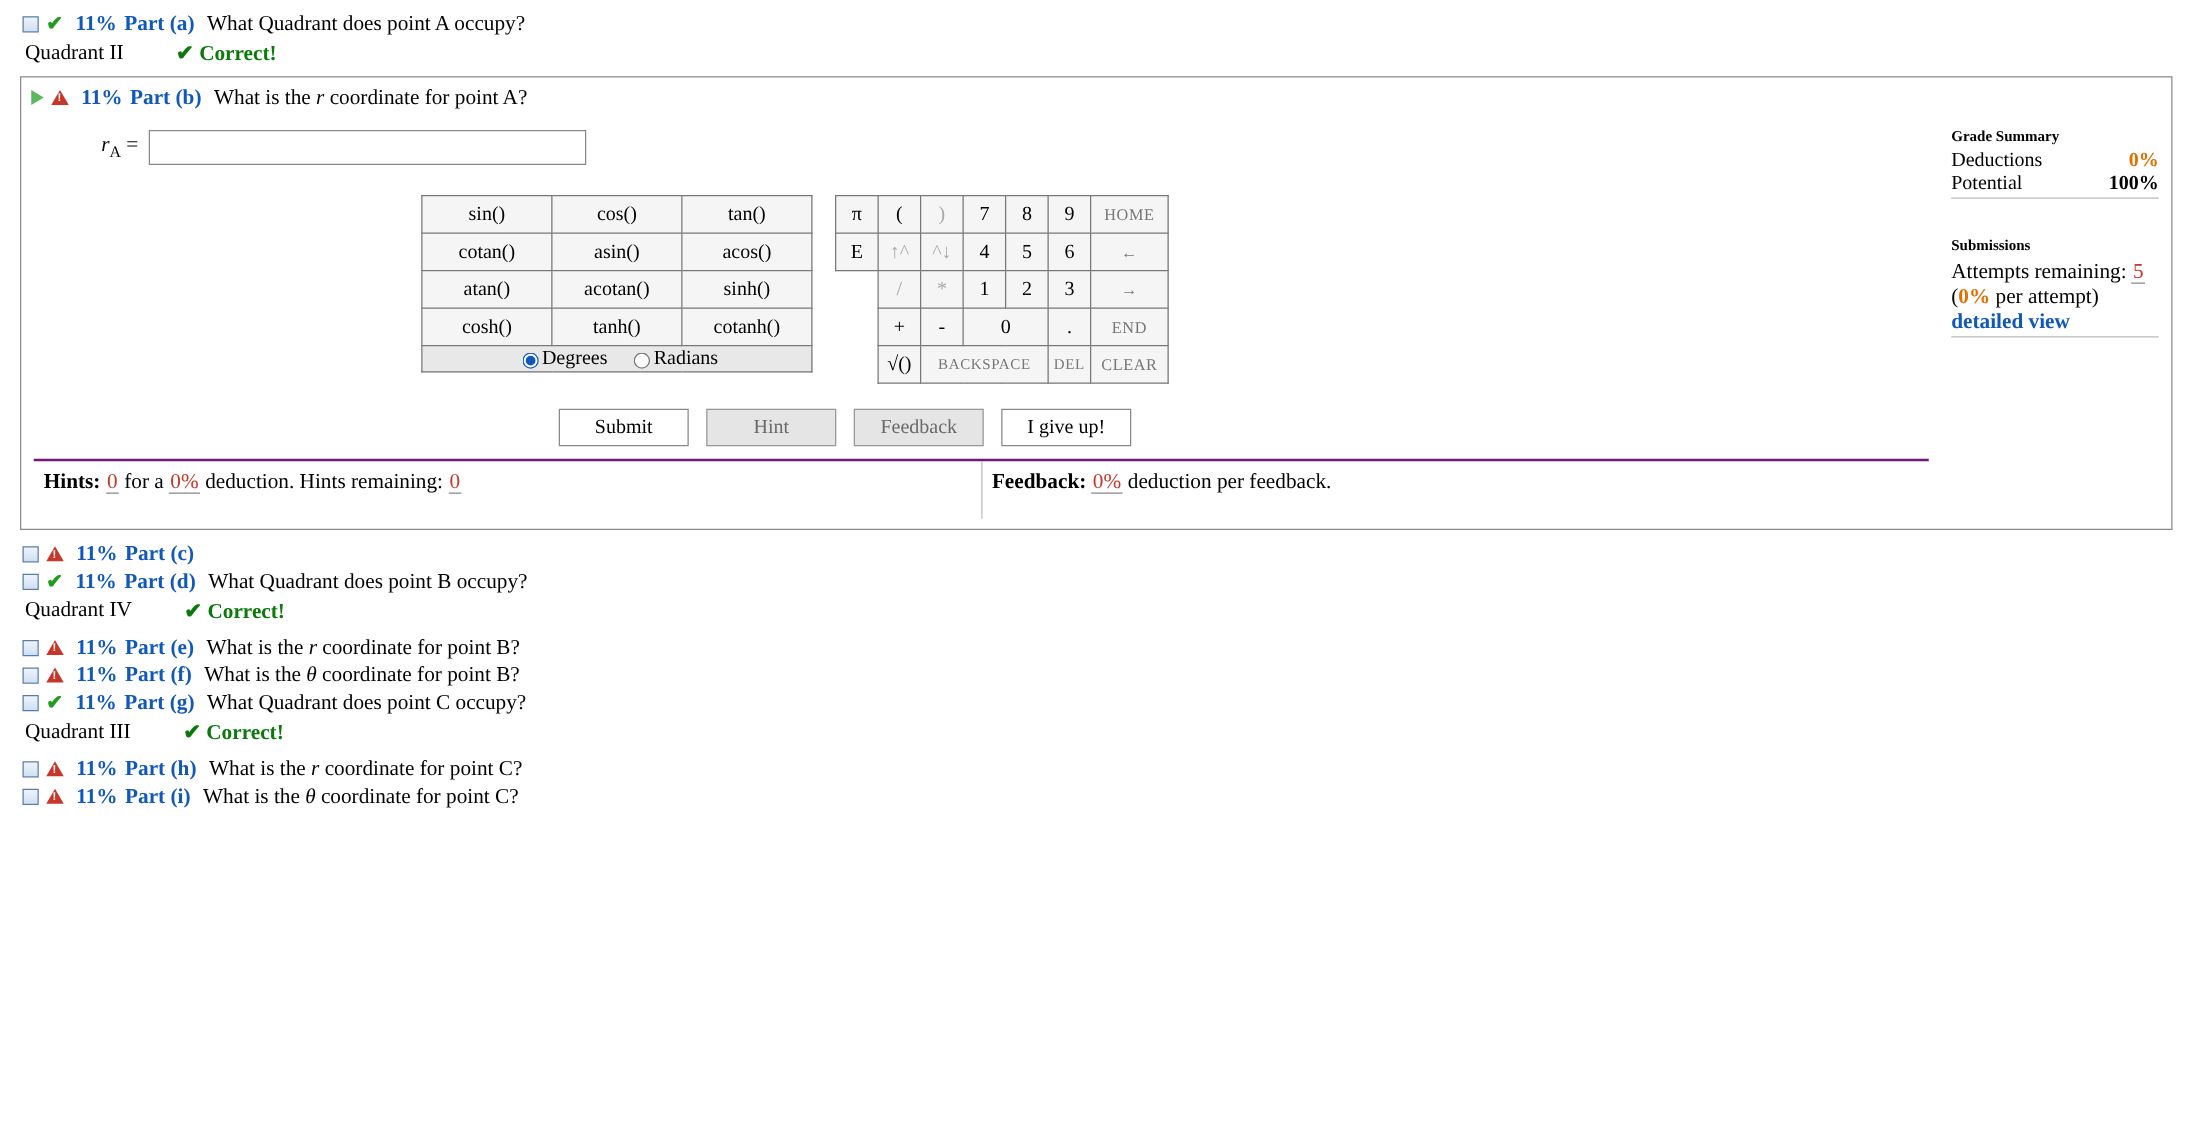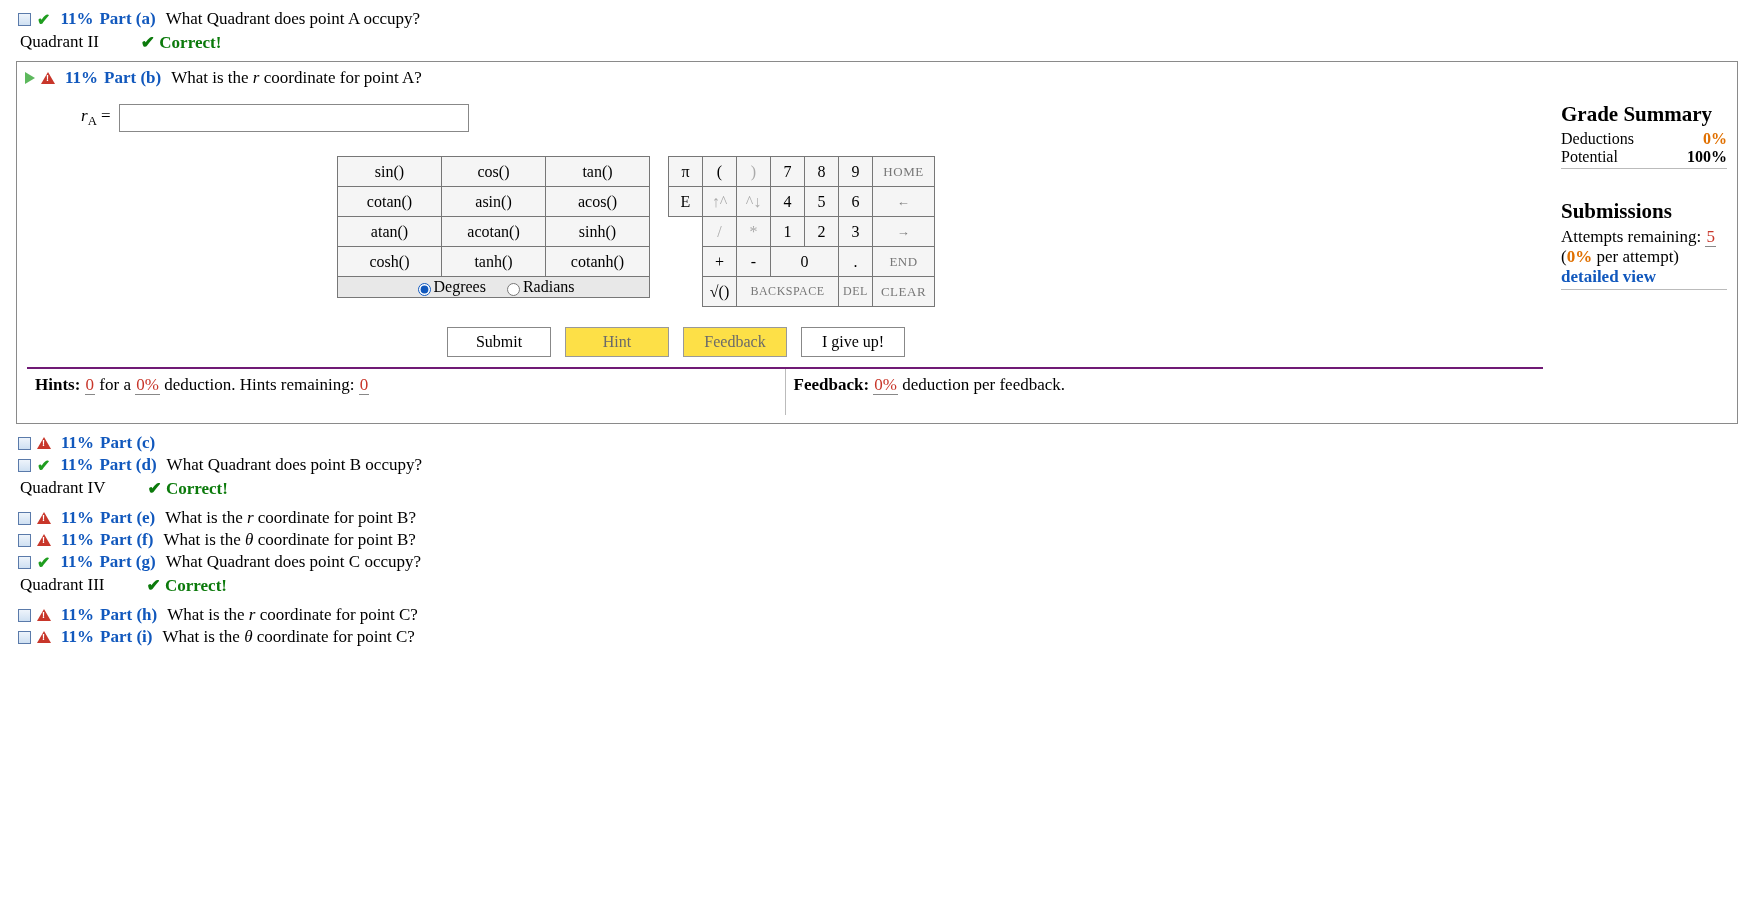--- a/index.html
+++ b/index.html
@@ -139,21 +139,21 @@
   .action-row button {
     height: 30px;
     min-width: 104px;
     border: 1px solid #888;
     background: #fff;
     font-family: Georgia, serif;
     font-size: 16px;
     cursor: pointer;
   }
   .action-row button.disabled {
-    background: #fde047;
+    background: #e5e5e5;
     color: #6a6a6a;
     border-color: #999;
   }
   .info-row {
     display: flex;
     border-top: 2px solid #701a75;
     margin-top: 6px;
   }
   .info-cell {
     flex: 1;
@@ -162,21 +162,21 @@
   }
   .info-cell:last-child { border-right: none;}
   .info-cell b { font-weight: bold; }
   .u-red { color: #c8362a; border-bottom: 1px solid #888; padding: 0 1px;}
   .right-col {
     width: 184px;
     padding: 6px 0 0 18px;
   }
   .right-col h4 {
     margin: 0 0 3px 0;
-    font-size: 21px;
+    font-size: 12px;
     font-weight: bold;
     font-family: Georgia, serif;
   }
   .right-col .row { display:flex; justify-content: space-between; font-size: 16px;}
   .right-col hr { border: none; border-top: 1px solid #bbb; margin: 2px 0;}
   .right-col .blue-link { color: #1158bd; font-weight: bold; cursor:pointer;}
   .sep { height: 8px; }
   .theta { font-style: italic; }
   .arrow-small { color:#888; font-size:14px; }
 </style>

